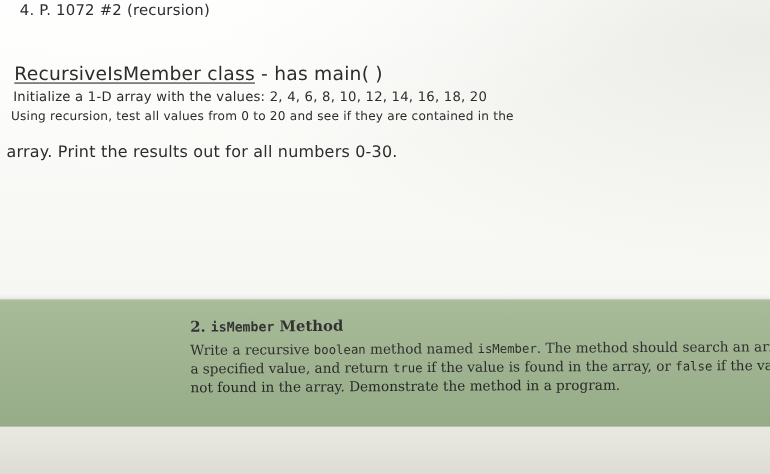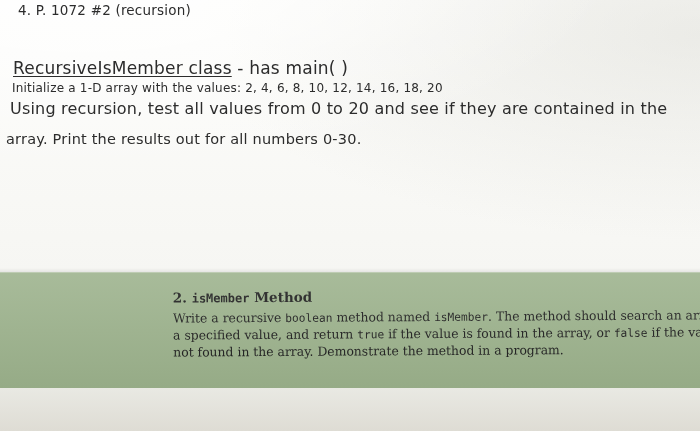--- a/index.html
+++ b/index.html
@@ -65,21 +65,21 @@
   }
   .hw-3 {
     position: absolute;
     left: 12px; top: 65px;
     font-size: 12px;
     margin-top: 16px;
   }
   .hw-4 {
     position: absolute;
     left: 10px; top: 99px;
-    font-size: 16px;
+    font-size: 11px;
   }
   .hw-5 {
     position: absolute;
     left: 6px; top: 131px;
     font-size: 14.5px;
   }
 
   
   #excerpt {
     position: absolute;

